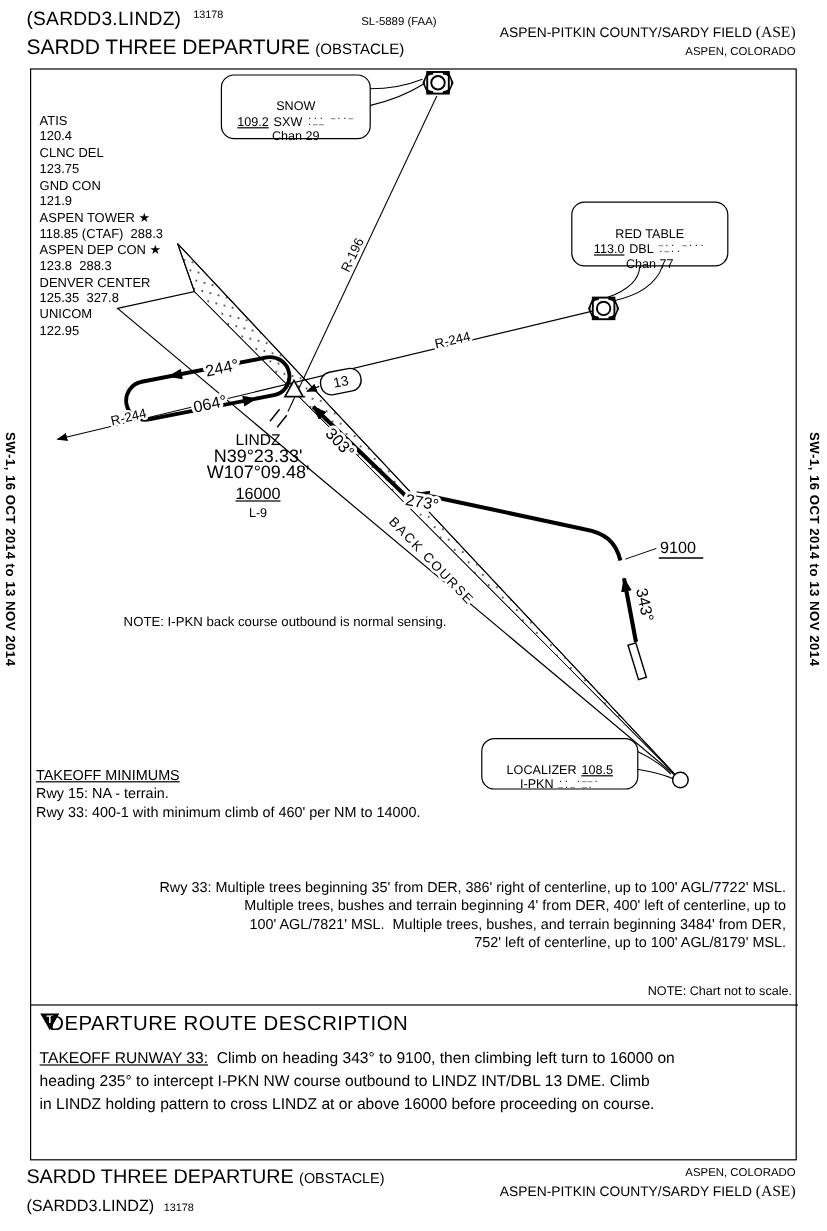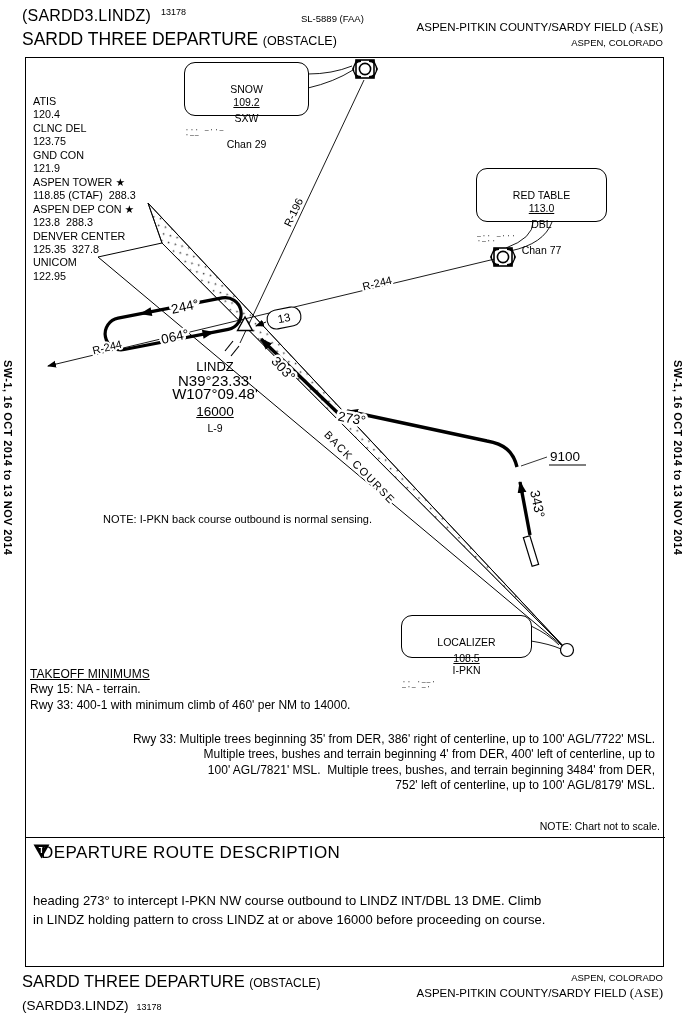--- a/index.html
+++ b/index.html
@@ -18,21 +18,21 @@
   .apt-id{font-family:"Liberation Serif",serif;font-size:13px;}
   
   .chartbox{left:25px;top:57px;width:637px;height:908px;border:1.5px solid #000;}
   .divider{left:25px;top:837px;width:640px;border-top:1.4px solid #000;}
   
   .freqs{left:33px;top:63px;font-size:10.8px;line-height:13.45px;margin-top:32px;}
   .freqs span{display:block;white-space:pre;}
   
   .balloon{position:absolute;border:1.2px solid #000;border-radius:11px;background:#fff;
            text-align:center;font-size:10.5px;line-height:13px;padding-top:20px;box-sizing:border-box;}
-  .brow{display:flex;justify-content:center;gap:4px;line-height:12px;flex-direction:column;}
+  .brow{display:flex;justify-content:center;align-items:center;gap:4px;line-height:12px;}
   .morse{font-size:6.5px;line-height:4.8px;white-space:pre-line;letter-spacing:1px;
          text-align:left;display:inline-block;font-family:"DejaVu Sans Mono",monospace;}
   
   .fixblock{left:156px;top:359px;width:118px;text-align:center;}
   .fixname{font-size:13px;line-height:15px;}
   .fixcoord{font-size:15px;line-height:13px;}
   .fixalt{font-size:13.5px;line-height:17px;margin-top:3px;}
   .fixref{font-size:10.5px;margin-top:2px;}
   .plannote{left:103px;top:513px;font-size:11px;}
   .scalenote{right:29px;top:820px;font-size:10.5px;text-align:right;}
@@ -224,42 +224,42 @@
   <div class="fixname">LINDZ</div>
   <div class="fixcoord">N39°23.33'</div>
   <div class="fixcoord">W107°09.48'</div>
   <div class="fixalt u">16000</div>
   <div class="fixref">L-9</div>
 </div>
 
 <div class="abs plannote">NOTE: I-PKN back course outbound is normal sensing.</div>
 <div class="abs scalenote">NOTE: Chart not to scale.</div>
 
-<div class="abs sect" style="left:30px;top:667px;">
+<div class="abs sect" style="left:30px;top:639px;">
   <span class="title">TAKEOFF MINIMUMS</span>
   <span style="display:block">Rwy 15: NA - terrain.</span>
   <span style="display:block">Rwy 33: 400-1 with minimum climb of 460' per NM to 14000.</span>
 </div>
 
 <div class="abs sect" style="left:30px;top:732px;width:625px;">
   <div class="pre"><span>Rwy 33: </span><span>Multiple trees beginning 35' from DER, 386' right of centerline, up to 100' AGL/7722' MSL.</span></div>
   <div class="hang pre">Multiple trees, bushes and terrain beginning 4' from DER, 400' left of centerline, up to</div>
   <div class="hang pre">100' AGL/7821' MSL.  Multiple trees, bushes, and terrain beginning 3484' from DER,</div>
   <div class="hang pre">752' left of centerline, up to 100' AGL/8179' MSL.</div>
 </div>
 
 <div class="abs divider"></div>
 <svg class="abs" style="left:33px;top:844px;" width="17" height="15" viewBox="0 0 17 15">
   <polygon points="0.5,0.5 16.5,0.5 8.5,14.5" fill="#000"></polygon>
   <text x="8.5" y="8.7" text-anchor="middle" fill="#fff" style="font:bold 9px 'Liberation Sans',sans-serif">T</text>
 </svg>
 <div class="abs rd-title">DEPARTURE ROUTE DESCRIPTION</div>
 <div class="abs rd-para">
-  <br>
-  <span>heading 273° to intercept I-PKN NW course outbound to LINDZ INT/DBL 13 DME. Climb</span><br>
+  <span class="pre"><span class="u">TAKEOFF RUNWAY 33:</span><span>  Climb on heading 343° to 9100, then climbing left turn to 16000 on</span></span><br>
+  <span>heading 235° to intercept I-PKN NW course outbound to LINDZ INT/DBL 13 DME. Climb</span><br>
   <span>in LINDZ holding pattern to cross LINDZ at or above 16000 before proceeding on course.</span>
 </div>
 
 <div class="abs" style="left:22px;top:972px;">
   <div><span class="ftr-title">SARDD THREE DEPARTURE</span>
        <span class="ftr-suffix">(OBSTACLE)</span></div>
   <div style="margin-top:5px;"><span class="ftr-code">(SARDD3.LINDZ)</span><span class="ftr-amend">13178</span></div>
 </div>
 <div class="abs ftr-right" style="right:26px;top:971px;">
   <div class="city">ASPEN, COLORADO</div>

